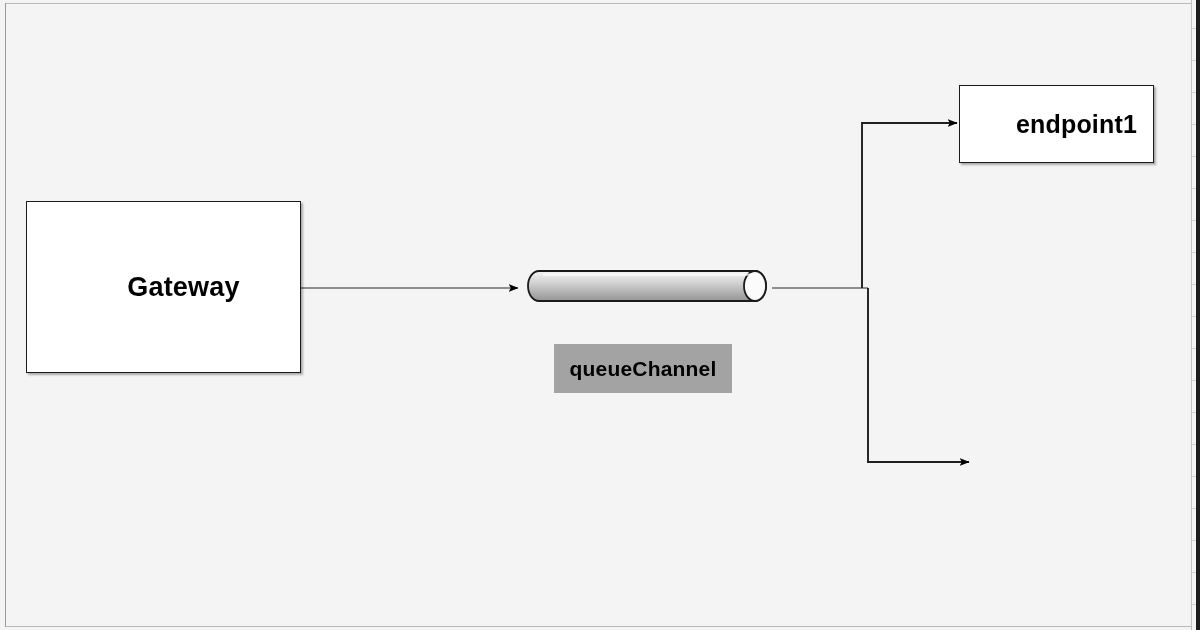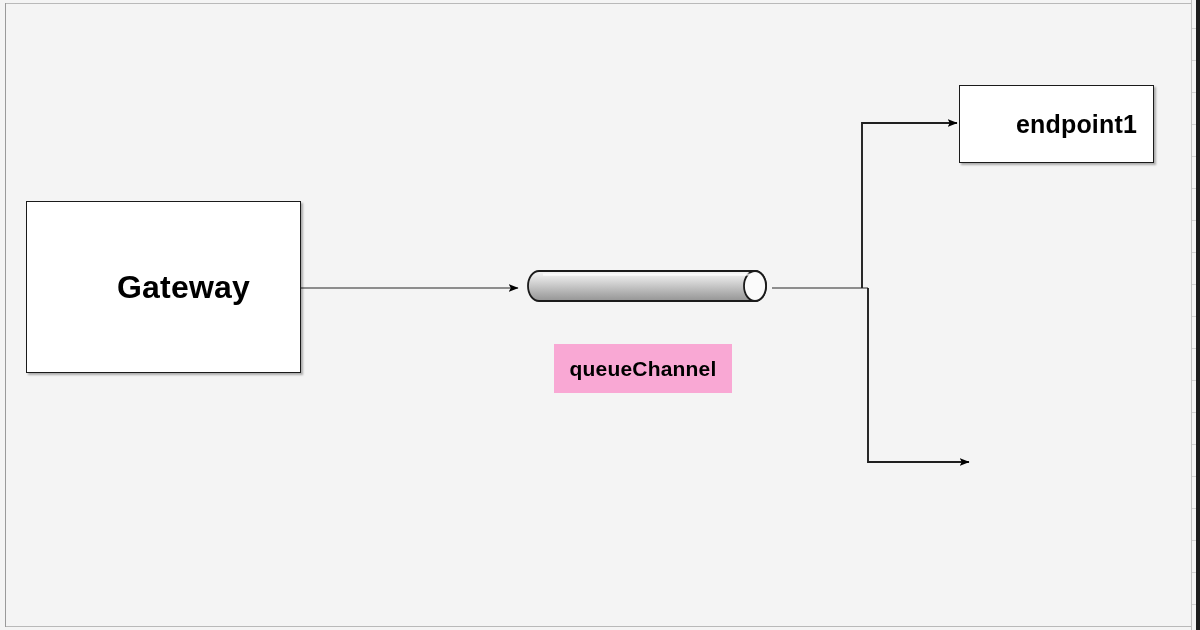--- a/index.html
+++ b/index.html
@@ -92,21 +92,21 @@
     padding-left: 40px;
   }
   .node-label {
     font-weight: bold;
     color: #000000;
     letter-spacing: 0.2px;
     white-space: nowrap;
   }
 
   #gateway-node { left: 26px; top: 201px; width: 275px; height: 172px; }
-  #gateway-node .node-label { font-size: 32px; }
+  #gateway-node .node-label { font-size: 27px; }
 
   #endpoint1-node { left: 959px; top: 85px; width: 195px; height: 78px; }
   #endpoint1-node .node-label { font-size: 25px; }
 
   #endpoint2-node { left: 971px; top: 423px; width: 184px; height: 77px; }
   #endpoint2-node .node-label { font-size: 25px; }
 
   
   #queue-channel-node {
     position: absolute;
@@ -117,21 +117,21 @@
   }
   #queue-channel-node svg { display: block; }
 
   
   #queue-channel-label {
     position: absolute;
     left: 554px;
     top: 344px;
     width: 178px;
     height: 49px;
-    background: #f9a8d4;
+    background: #a3a3a3;
     display: flex;
     align-items: center;
     justify-content: center;
   }
   #queue-channel-label .node-label { font-size: 21px; }
 
   
   #connectors {
     position: absolute;
     left: 0;

